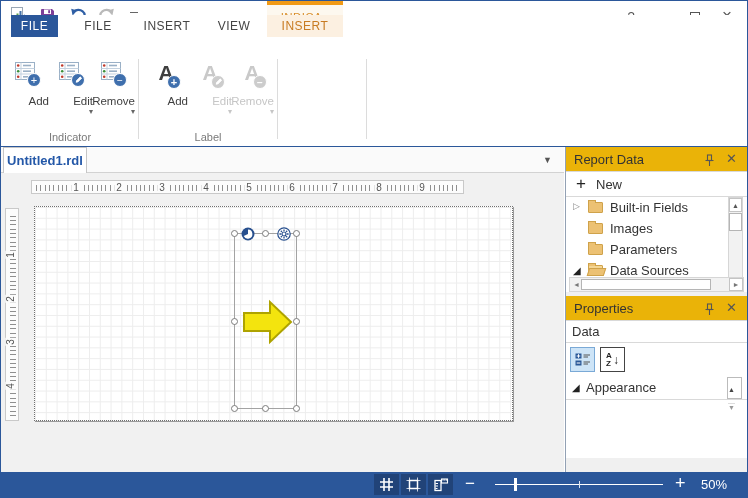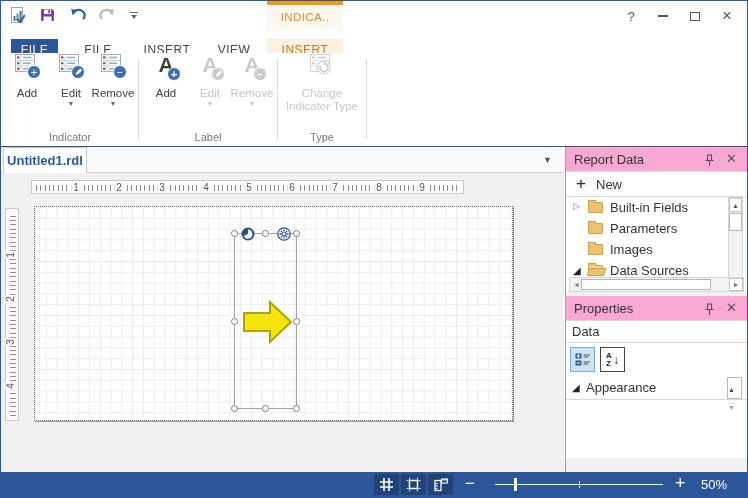--- a/index.html
+++ b/index.html
@@ -20,37 +20,37 @@
   .ctx-header span { display:inline-block; margin-top:6px; font-size:11.5px; color:#d98e2b; letter-spacing:.4px; }
   .win-title { position:absolute; left:368px; top:8px; font-size:13px; color:#3c3c3c; white-space:nowrap; }
   .win-controls { position:absolute; right:4px; top:0; height:30px; display:flex; align-items:center; }
   .win-btn { width:32px; height:26px; display:flex; align-items:center; justify-content:center;
              color:#555; font-size:13px; }
   .max-glyph { width:10px; height:9px; border:1.5px solid #555; display:inline-block; }
   .min-glyph { width:10px; height:1.5px; background:#555; display:inline-block; }
   .close-glyph::before { content:"×"; font-size:17px; color:#555; }
 
   
-  .tabrow { position:absolute; left:0; top:38px; width:746px; height:22px; background:#fff;text-decoration:underline; }
+  .tabrow { position:absolute; left:0; top:14px; width:746px; height:22px; background:#fff;text-decoration:underline; }
   .rtab { position:absolute; top:0; height:22px; font-size:12px; letter-spacing:.5px; color:#444;
           display:flex; align-items:center; justify-content:center; }
   .rtab.file { left:10px; width:47px; background:#2b579a; color:#fff; }
   .rtab.home { left:72px; width:50px; }
   .rtab.insert { left:140px; width:52px; }
   .rtab.view { left:211px; width:44px; }
   .rtab.layout { left:266px; width:76px; background:#fcf0e1; color:#c87b22; }
 
   
   .ribbon { position:absolute; left:0; top:52px; width:746px; height:94px; background:#fff;
             border-bottom:1px solid #2b579a; }
   .rgroup { position:absolute; top:0; height:92px; }
   .rgroup .gname { position:absolute; bottom:2px; left:0; width:100%; text-align:center;
                    font-size:11px; color:#7a7a7a; }
   .gsep { position:absolute; top:6px; height:80px; width:1px; background:#dcdcdc; }
-  .bigbtn { position:absolute; top:0; width:44px; text-align:center; }
+  .bigbtn { position:absolute; top:8px; width:44px; text-align:right; }
   .bigbtn .iconw { height:32px; display:flex; align-items:flex-start; justify-content:center; }
   .bigbtn .lbl { font-size:11.5px; color:#3f3f3f; line-height:13px; margin-top:2px; }
   .bigbtn .drop { height:9px; font-size:8px; color:#666; line-height:8px; }
   .bigbtn .drop.arrow::before { content:"▾"; }
   .bigbtn.disabled .lbl, .bigbtn.disabled .drop { color:#c6c6c6; }
 
   .tbl-icon { position:relative; width:24px; height:24px; }
   .badge { position:absolute; right:-2px; bottom:-2px; width:14px; height:14px; border-radius:50%;
            background:#3f6fad; color:#fff; display:flex; align-items:center; justify-content:center;
            font-size:11px; line-height:11px; border:1px solid #fff; }
@@ -100,21 +100,21 @@
   .handle { position:absolute; width:7px; height:7px; border-radius:50%; background:#fff;
             border:1px solid #7c7c7c; }
   .pie-badge, .gear-badge { position:absolute; top:-7px; width:14px; height:14px; }
   .pie-badge { left:6px; }
   .gear-badge { left:42px; }
   .arrow-shape { position:absolute; left:207px; top:91px; }
 
   
   .rpanel { position:absolute; left:564px; top:146px; width:182px; height:325px; background:#f0f0f0;
             border-left:1px solid #93a1b4; }
-  .p-header { position:relative; height:25px; background:#f9a8d4; border-bottom:1px solid #d9d9d9; }
+  .p-header { position:relative; height:25px; background:#eab308; border-bottom:1px solid #d9d9d9; }
   .p-header .p-title { position:absolute; left:8px; top:5px; font-size:13px; color:#333; }
   .p-header .pin { position:absolute; right:32px; top:6px; }
   .p-header .pclose { position:absolute; right:10px; top:4px; font-size:13px; color:#555; }
   .new-row { position:relative; height:25px; background:#fff; border-bottom:1px solid #d9d9d9; }
   .new-row .plus-glyph { position:absolute; left:10px; top:2px; font-size:17px; color:#222; font-weight:400; }
   .new-row .new-lbl { position:absolute; left:30px; top:5px; font-size:13px; color:#333; }
   .tree { position:relative; height:95px; background:#fff; overflow:hidden; }
   .trow { position:relative; height:21px; }
   .trow .exp { position:absolute; left:7px; top:4px; font-size:9px; color:#888; }
   .trow .exp.solid { color:#222; font-size:10px; top:5px; }
@@ -322,40 +322,20 @@
               <span class="badge gray minus"></span>
             </span>
           </div>
         <div class="lbl">Remove</div>
           <div class="drop arrow"></div>
       </div>
       <div class="gname">Label</div>
     </div>
     <div class="gsep" style="left:276px;"></div>
 
-    <div class="rgroup" style="left:277px;width:88px;">
-      <div class="bigbtn disabled" style="left:2px;width:84px;">
-        <div class="iconw">
-            <span class="tbl-icon">
-          <svg width="24" height="24" viewBox="0 0 24 24">
-                <rect x="0.5" y="1.5" width="19" height="17" fill="#fff" stroke="#cfcfcf"></rect>
-                <path d="M0.5 7.5 H19.5 M0.5 13 H19.5 M6 1.5 V18.5" stroke="#e2e2e2" fill="none"></path>
-                <circle cx="3.2" cy="4.5" r="1.3" fill="#cfcfcf"></circle>
-                <circle cx="3.2" cy="10.2" r="1.3" fill="#cfcfcf"></circle>
-                <rect x="8" y="3.7" width="8" height="1.6" fill="#cfcfcf"></rect>
-                <rect x="8" y="9.4" width="8" height="1.6" fill="#cfcfcf"></rect>
-                <circle cx="14" cy="14.5" r="6.5" fill="#fff" stroke="#cfcfcf"></circle>
-                <path d="M14 10.6 a4 4 0 1 1 -3.6 2.3" fill="none" stroke="#cfcfcf" stroke-width="1.8"></path>
-                <polygon points="13.8,8.6 16.8,10.6 13.8,12.6" fill="#cfcfcf"></polygon>
-              </svg></span>
-        </div>
-        <div class="lbl">Change Indicator Type</div>
-      </div>
-      <div class="gname">Type</div>
-    </div>
     <div class="gsep" style="left:365px;"></div>
 
     <span class="chev-up"></span>
   </div>
 
   <div class="doctab-bar">
     <div class="doctab">Untitled1.rdl</div>
     <span class="doclist-drop">▼</span>
   </div>
 
@@ -441,25 +421,25 @@
       <span class="new-lbl">New</span>
     </div>
     <div class="tree">
       <div class="trow">
         <span class="exp">▷</span>
         <span class="folder"></span>
         <span class="label">Built-in Fields</span>
       </div>
       <div class="trow">
         <span class="folder"></span>
-        <span class="label">Parameters</span>
+        <span class="label">Images</span>
       </div>
       <div class="trow">
         <span class="folder"></span>
-        <span class="label">Images</span>
+        <span class="label">Parameters</span>
       </div>
       <div class="trow">
         <span class="exp solid">◢</span>
         <span class="folder open"></span>
         <span class="label">Data Sources</span>
       </div>
       <div class="trow">
         <span class="ds-icon"></span>
         <span class="label" style="left:60px">Adventure</span>
       </div>

